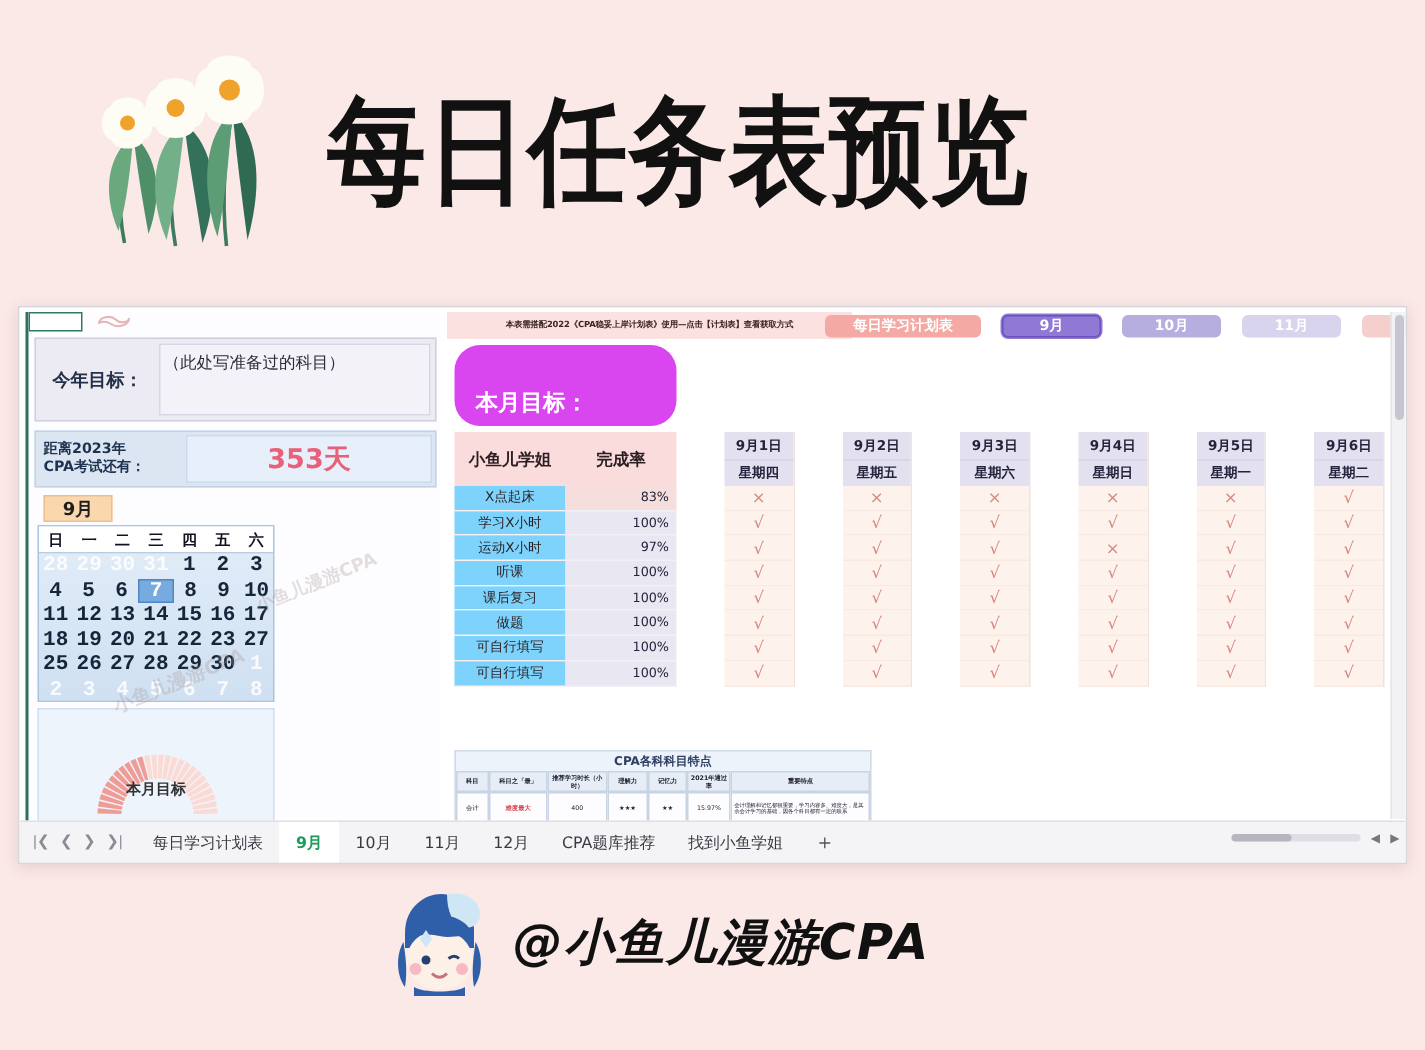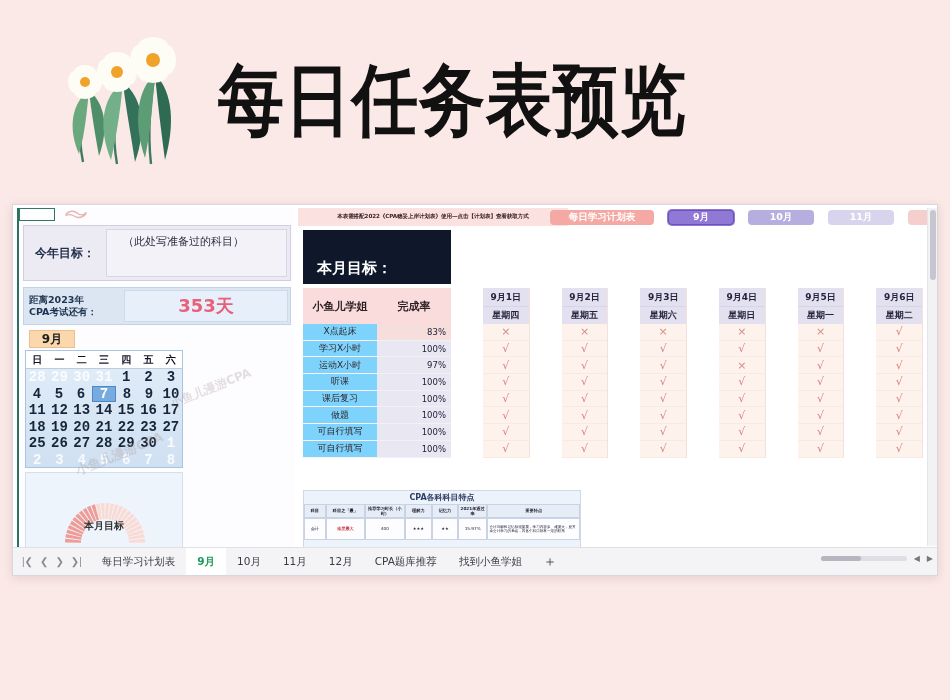--- a/index.html
+++ b/index.html
@@ -61,21 +61,21 @@
     display: flex; align-items: stretch;
   }
   #goal-label {
     width: 82px; display: flex; align-items: center; justify-content: center;
     font-size: 12px; font-weight: 700; color: #23304a;
     font-family: "DejaVu Sans", sans-serif;
   }
   #goal-value {
     flex: 1; margin: 3px 3px 3px 0; background: #f3f2f9;
     border: 1px solid #d6d6e4;
-    font-size: 11px; color: #2b2b3a; padding: 4px 16px;
+    font-size: 11px; color: #2b2b3a; padding: 4px 2px;
     font-family: "DejaVu Sans", sans-serif;
   }
 
   #countdown-box {
     position: absolute; left: 4px; top: 79px; width: 268px; height: 38px;
     background: #dbe6f2; border: 1px solid #c3d3e6;
     display: flex; align-items: stretch;
   }
   #countdown-label {
     width: 100px; display: flex; flex-direction: column; justify-content: center;
@@ -145,25 +145,26 @@
   }
   .mbtn {
     height: 15px; border-radius: 4px;
     display: flex; align-items: center; justify-content: center;
     font-size: 9.5px; font-weight: 700; color: #fff;
     font-family: "DejaVu Sans", sans-serif; white-space: nowrap;
   }
 
   #target-box {
     position: absolute; left: 5px; top: 22px; width: 148px; height: 54px;
-    background: #0f172a;
+    background: #d946ef;
     display: flex; align-items: flex-end;
     padding: 0 0 6px 14px;
     font-size: 15px; font-weight: 700; color: #ffffff;
     font-family: "DejaVu Sans", sans-serif;
+    border-radius: 17px;
   }
 
   
   #task-table {
     position: absolute; left: 5px; top: 80px; right: 0; height: 170px;
     display: flex;
   }
   #task-left { width: 148px; }
   #tl-head {
     height: 36px; display: flex; background: #fbdcdc;
@@ -202,21 +203,21 @@
     height: 16.7px; background: #fdf3ec;
     display: flex; align-items: center; justify-content: center;
     font-size: 11px; color: #d9837f;
     border-bottom: 1px solid #f8eae2;
     font-family: "DejaVu Sans", sans-serif;
   }
   .dc-cell.x { color: #d98a86; }
 
   
   #cpa-box {
-    position: absolute; left: 5px; top: 282px; width: 278px; height: 58px;
+    position: absolute; left: 5px; top: 292px; width: 278px; height: 58px;
     background: #edf3fb; border: 1px solid #cfd9e8; overflow: hidden;
   }
   #cpa-title {
     height: 13px; display: flex; align-items: center; justify-content: center;
     font-size: 8px; font-weight: 700; color: #2e3f63;
     font-family: "DejaVu Sans", sans-serif;
   }
   .cpa-row { display: flex; }
   .cpa-c {
     border: 1px solid #c8d4e4; background: #fdfdff;
@@ -636,13 +637,31 @@
     <div id="hscroll">
       <div class="track"></div>
       <div class="thumb"></div>
       <div class="a1">◀</div>
       <div class="a2">▶</div>
     </div>
   </div>
 </div>
 
 <div id="footer">
+  <div id="author">
+    <svg width="70" height="72" viewBox="0 0 70 72">
+      <path d="M12,30 C12,12 26,4 36,4 C50,4 58,14 58,28 L58,40 L12,40Z" fill="#2f5fa8"></path>
+      <path d="M40,4 C52,2 62,8 62,18 C62,24 56,28 50,26 C44,24 40,16 40,4Z" fill="#cfe6f5"></path>
+      <ellipse cx="35" cy="48" rx="22" ry="20" fill="#fdf0e6"></ellipse>
+      <path d="M13,34 C13,24 24,18 35,18 C46,18 57,24 57,34 C50,30 44,34 35,32 C26,30 20,32 13,34Z" fill="#2f5fa8"></path>
+      <path d="M11,36 C6,44 6,58 12,66 C14,54 12,44 11,36Z" fill="#2f5fa8"></path>
+      <path d="M59,36 C64,44 64,58 58,66 C56,54 58,44 59,36Z" fill="#2f5fa8"></path>
+      <circle cx="26" cy="48" r="3" fill="#24406e"></circle>
+      <path d="M41,47 q4,-3 7,0" stroke="#24406e" stroke-width="2" fill="none"></path>
+      <circle cx="19" cy="54" r="4" fill="#f7b9c4"></circle>
+      <circle cx="50" cy="54" r="4" fill="#f7b9c4"></circle>
+      <path d="M30,57 q5,5 10,0" stroke="#c4727e" stroke-width="2" fill="none"></path>
+      <path d="M26,28 l4,6 l-4,6 l-4,-6Z" fill="#cfe6f5"></path>
+      <path d="M18,66 C24,70 46,70 52,66 L52,72 L18,72Z" fill="#2f5fa8"></path>
+    </svg>
+    <div id="author-name">@小鱼儿漫游CPA</div>
+  </div>
 </div>
 
 </body></html>

